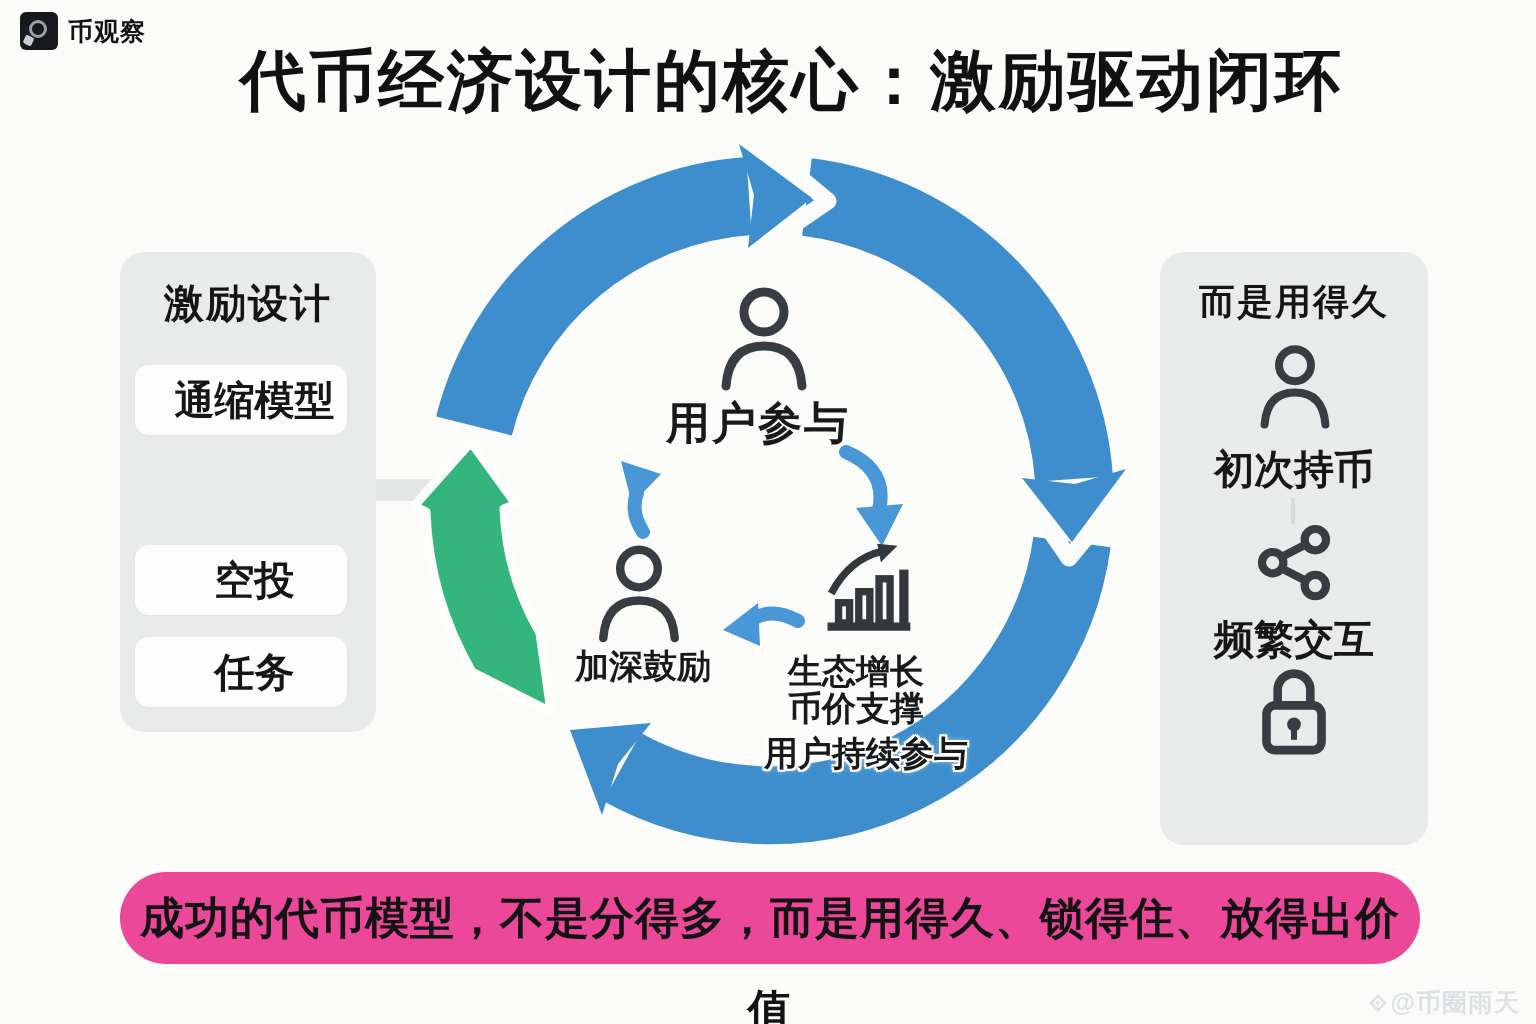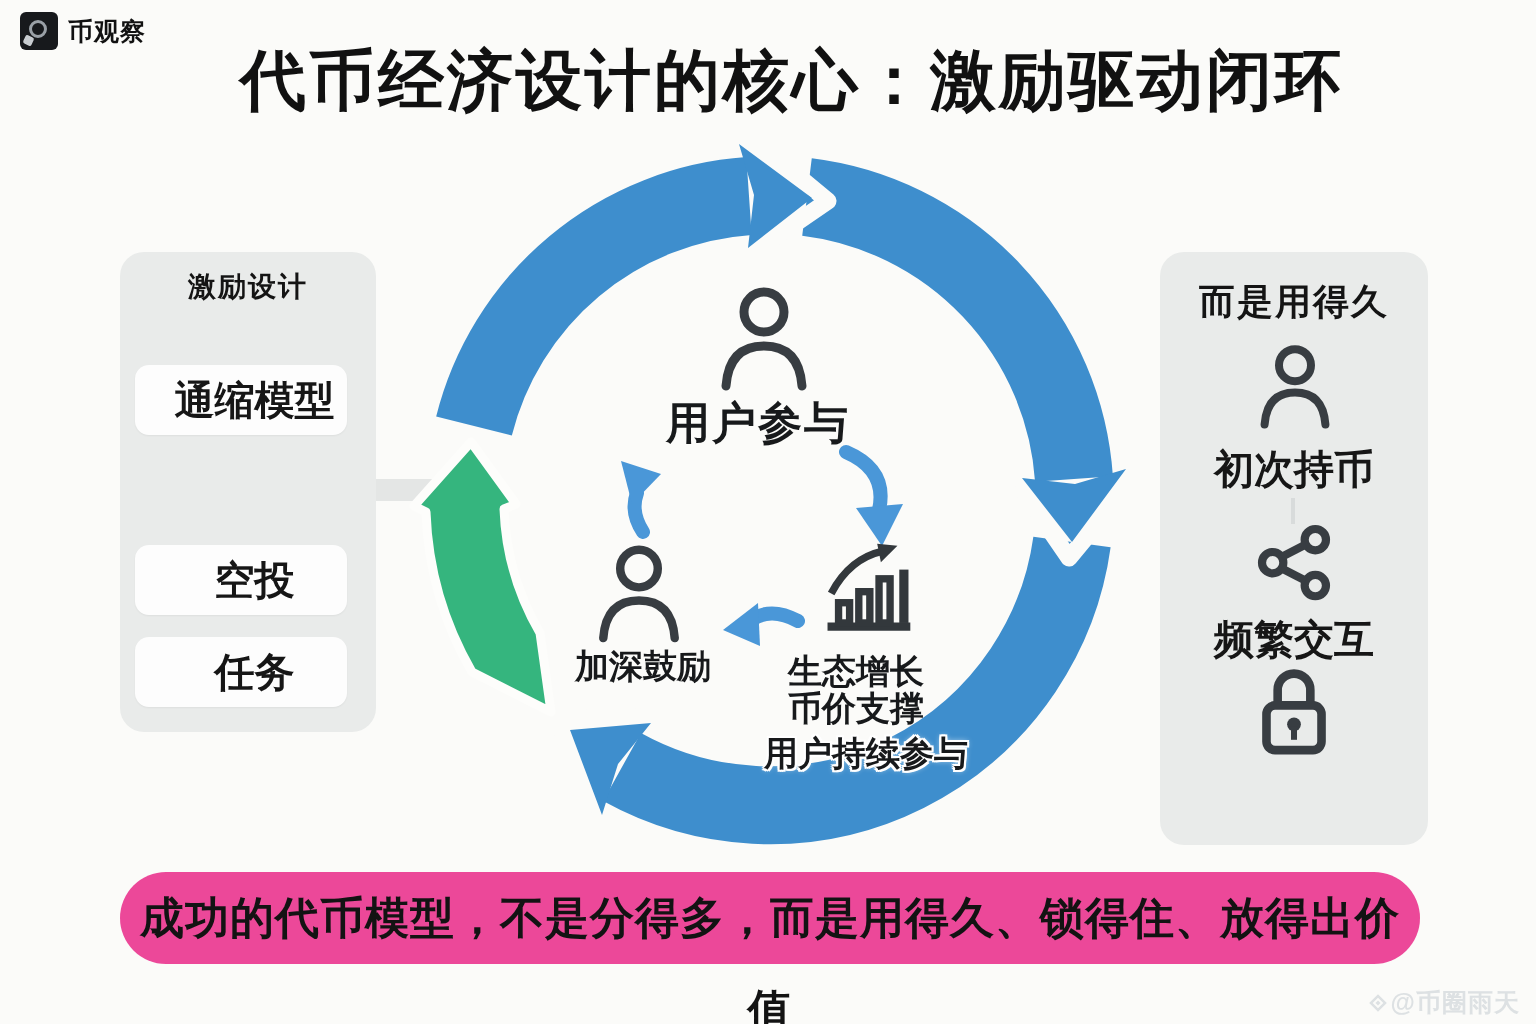--- a/index.html
+++ b/index.html
@@ -21,21 +21,21 @@
 
   
   .title { left:0; top:36px; width:1536px; text-align:center; font-size:66px; font-weight:900;
            color:#111; letter-spacing:3px; z-index:6;padding-left:48px; }
 
   
   .panel { background:#e9ebea; border-radius:24px; z-index:2; }
   .left-panel  { left:120px; top:252px; width:256px; height:480px; }
   .right-panel { left:1160px; top:252px; width:268px; height:593px; }
   .panel-header { width:100%; text-align:center; font-weight:800; color:#141414; }
-  .left-panel .panel-header { margin-top:16px; font-size:28px; letter-spacing:2px; }
+  .left-panel .panel-header { margin-top:24px; font-size:40px; letter-spacing:2px; }
   .right-panel .panel-header { margin-top:26px; font-size:36px; letter-spacing:2px; }
 
   .pill { position:absolute; left:15px; width:212px; height:70px; background:#fdfdfd; border-radius:14px;
           text-align:center; line-height:70px; font-size:40px; font-weight:700; color:#161616;
           box-shadow:0 1px 2px rgba(0,0,0,0.05);padding-left:27px; }
 
   .rp-item { position:absolute; left:0; width:268px; text-align:center; font-size:40px; font-weight:700; color:#161616; }
   .rp-icon { position:absolute; }
   .rp-stub { position:absolute; left:1291px; top:498px; width:4px; height:26px; background:#d8dbdb; z-index:2; }
 

